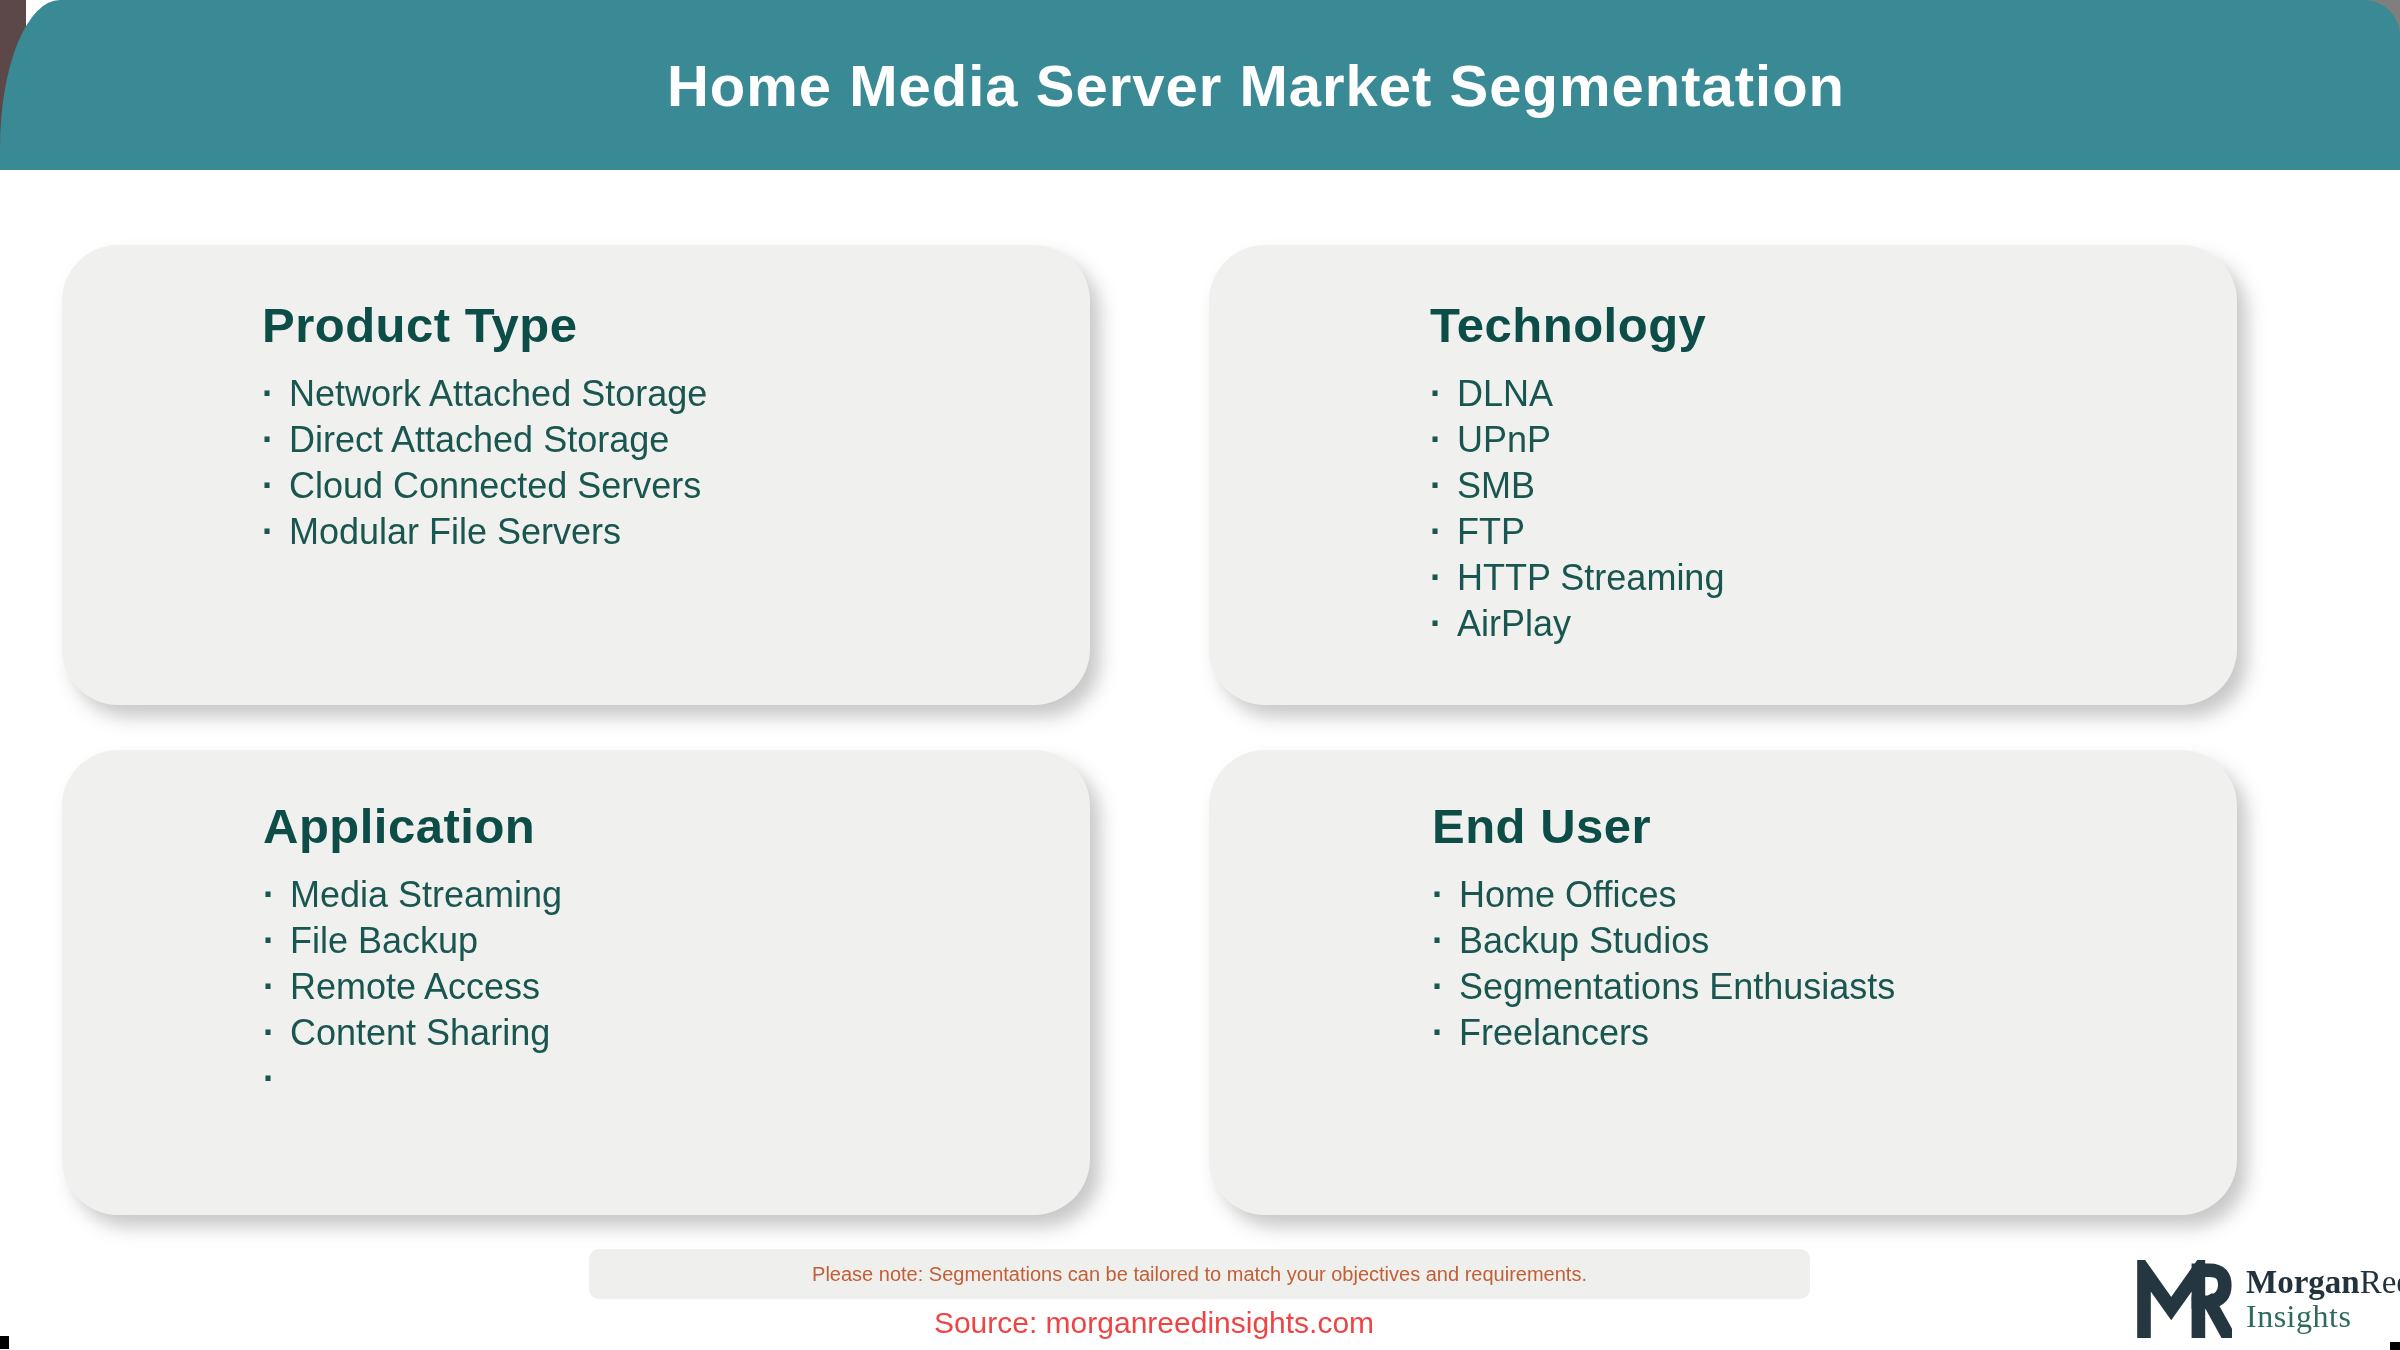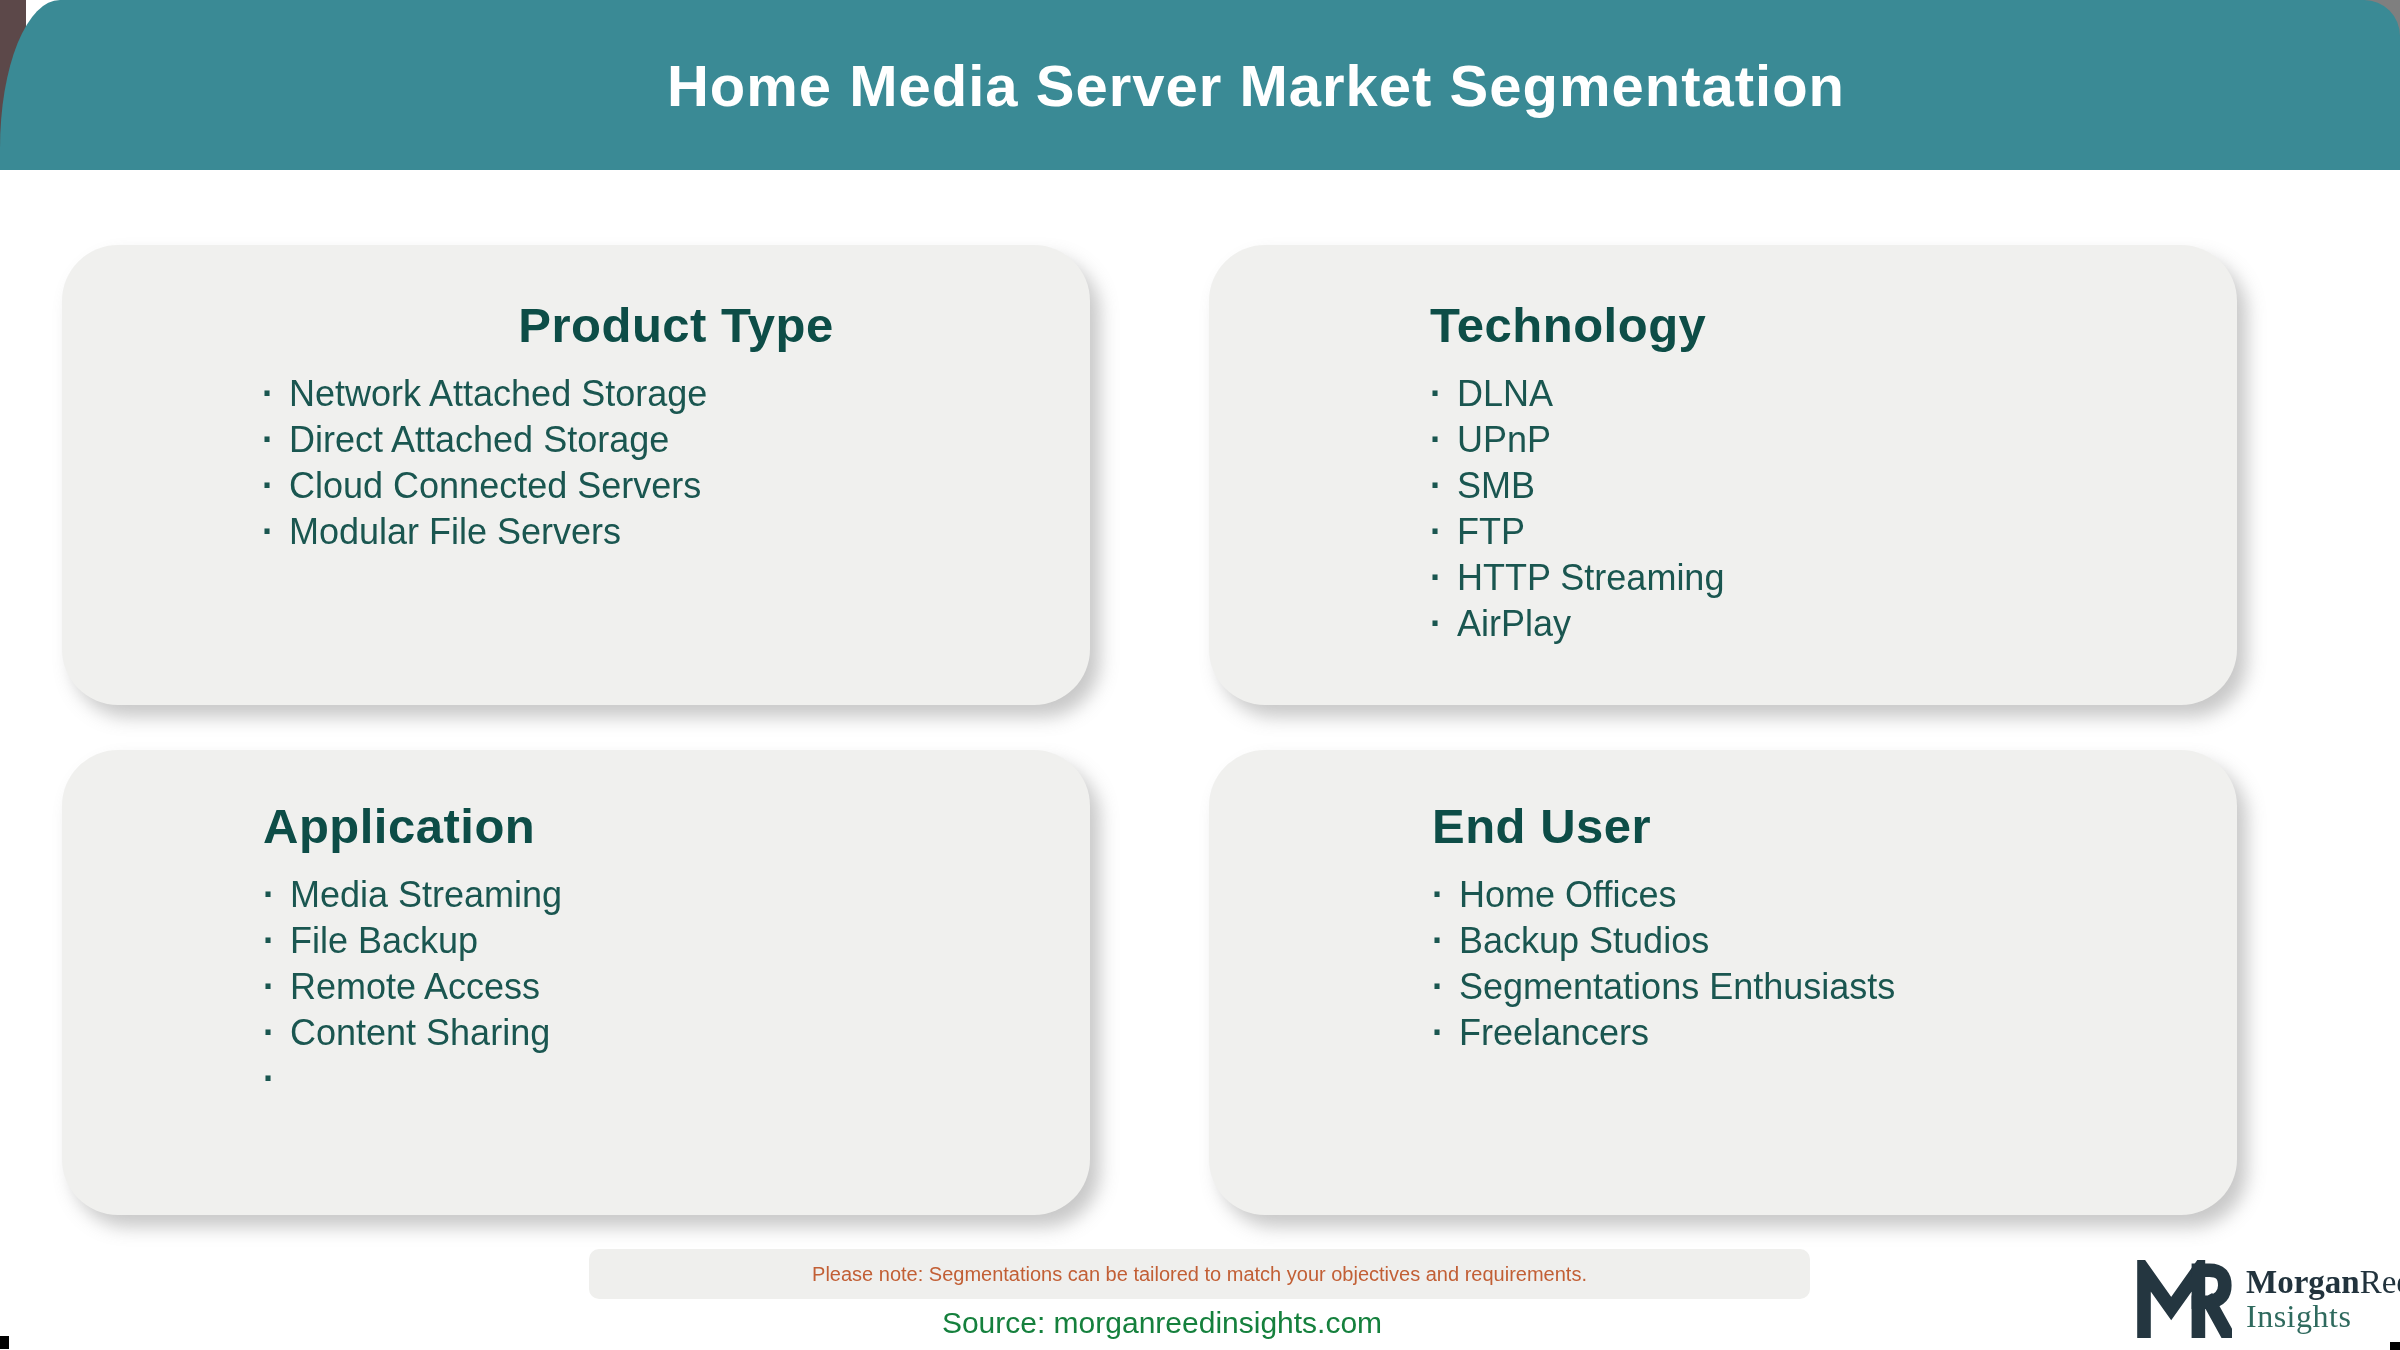--- a/index.html
+++ b/index.html
@@ -49,21 +49,21 @@
 
   
   .card {
     position: absolute;
     background: #f0f0ee;
     border-radius: 56px;
     box-shadow: 10px 12px 18px rgba(110,110,110,0.38);
     box-sizing: border-box;
     padding-top: 52px;
   }
-  .card.pos-a { left: 62px;   top: 245px; width: 1028px; height: 460px; padding-left: 200px; text-align: center; }
+  .card.pos-a { left: 62px;   top: 245px; width: 1028px; height: 460px; padding-left: 200px; }
   .card.pos-b { left: 1209px; top: 245px; width: 1028px; height: 460px; padding-left: 221px; }
   .card.pos-c { left: 62px;   top: 750px; width: 1028px; height: 465px; padding-left: 201px; }
   .card.pos-d { left: 1209px; top: 750px; width: 1028px; height: 465px; padding-left: 223px; }
   .card.pos-c, .card.pos-d { padding-top: 48px; }
 
   .card h2 {
     margin: 0 0 18px 0;
     font-size: 49px;
     font-weight: 700;
     letter-spacing: 0.5px;
@@ -93,25 +93,25 @@
     left: 589px; top: 1249px;
     width: 1221px; height: 50px;
     background: #efefed;
     border-radius: 10px;
     display: flex; align-items: center; justify-content: center;
     font-size: 20px;
     color: #c25f35;
   }
   .source-line {
     position: absolute;
-    left: 12px; top: 1306px;
+    left: 4px; top: 1306px;
     width: 2300px;
     text-align: center;
     font-size: 30px;
-    color: #15803d;
+    color: #ef4444;
   }
 
   
   .logo {
     position: absolute;
     left: 2136px; top: 1260px;
     display: flex;
     align-items: center;
   }
   .logo .mono {

